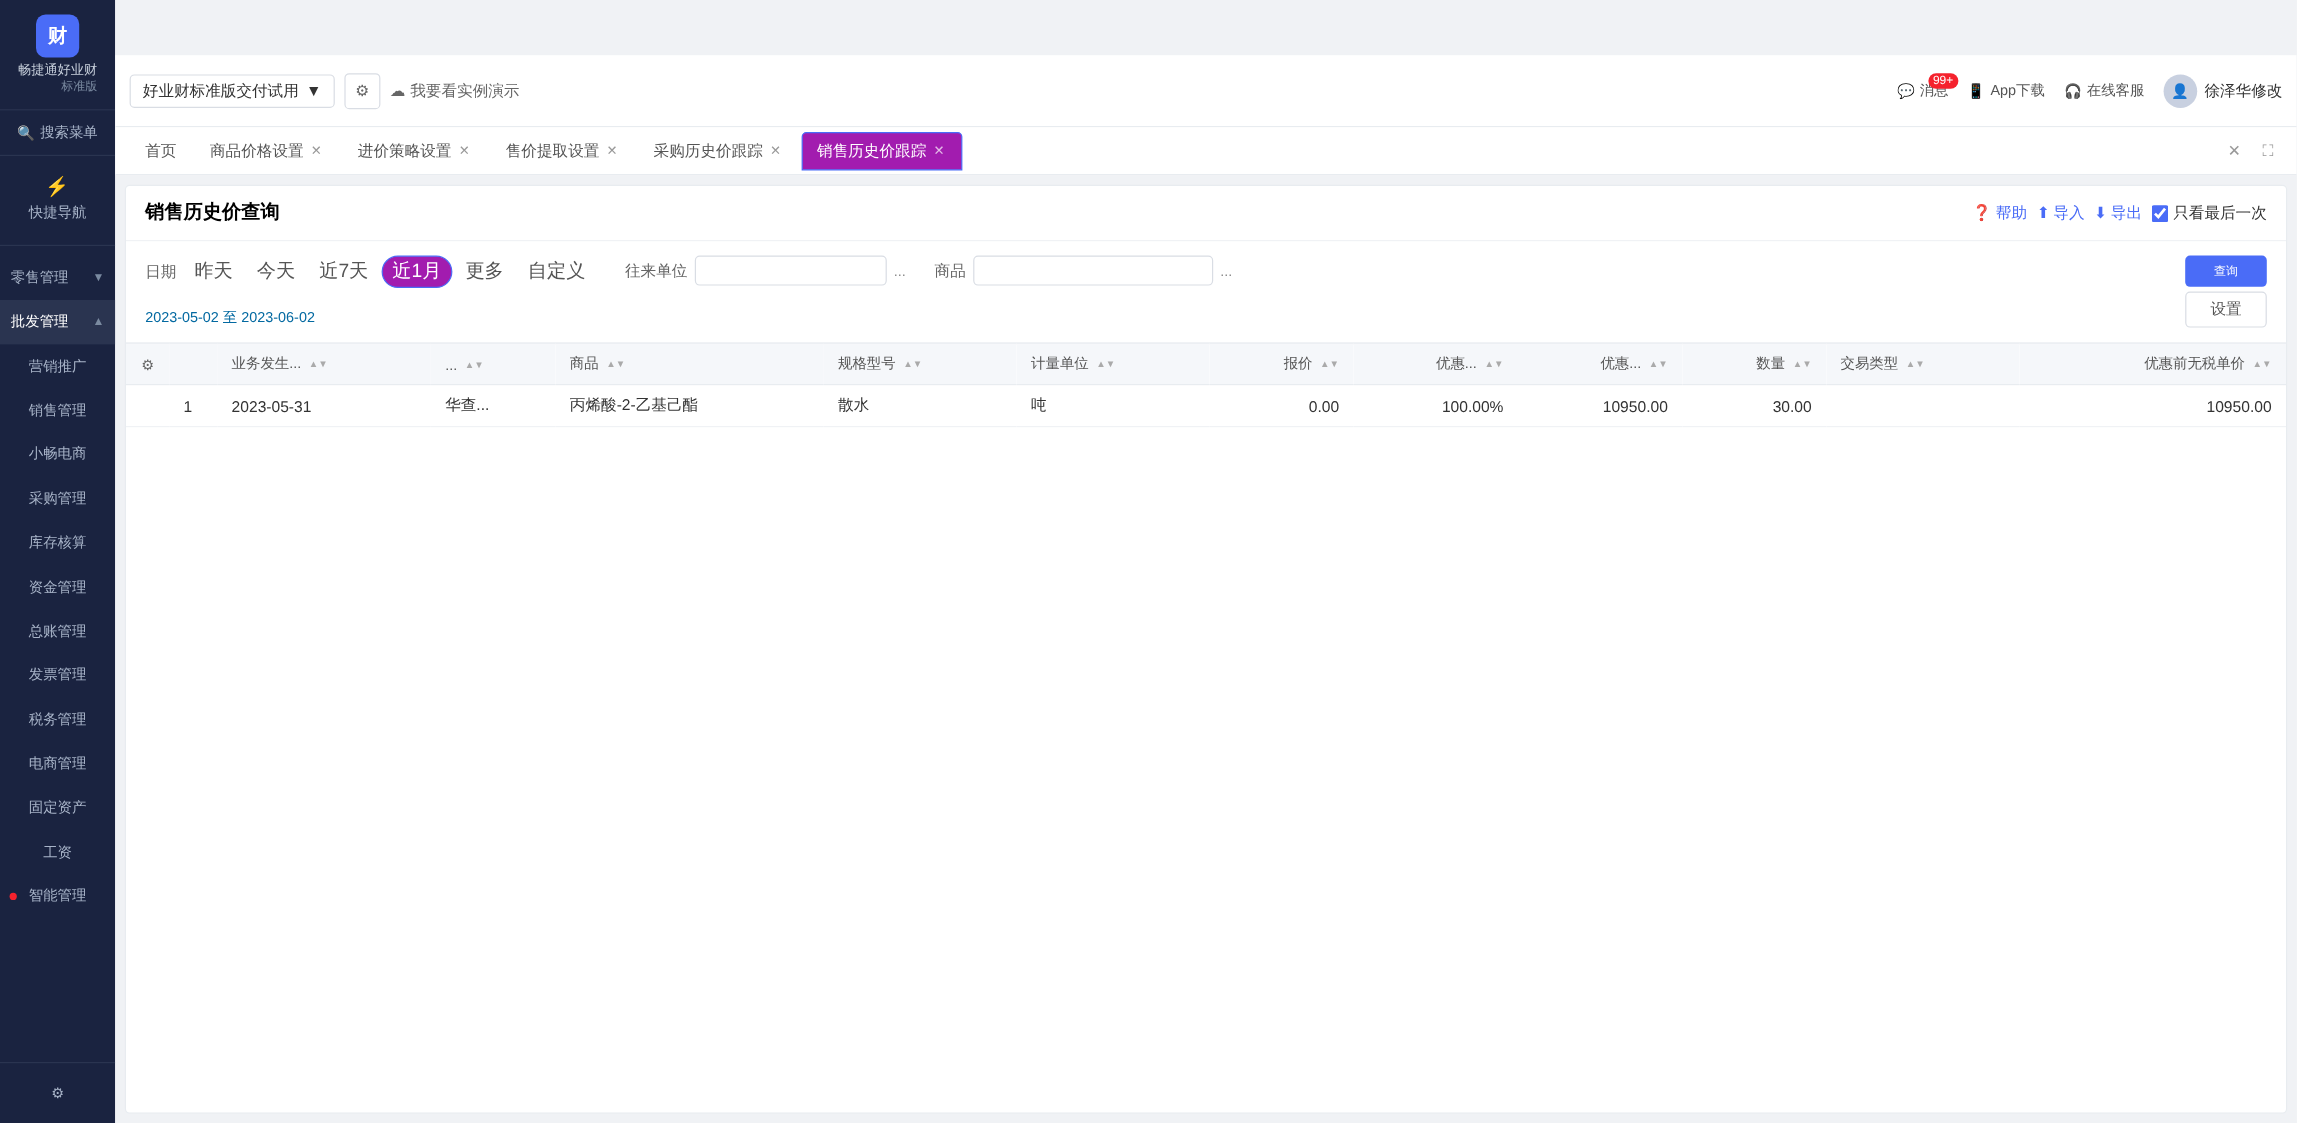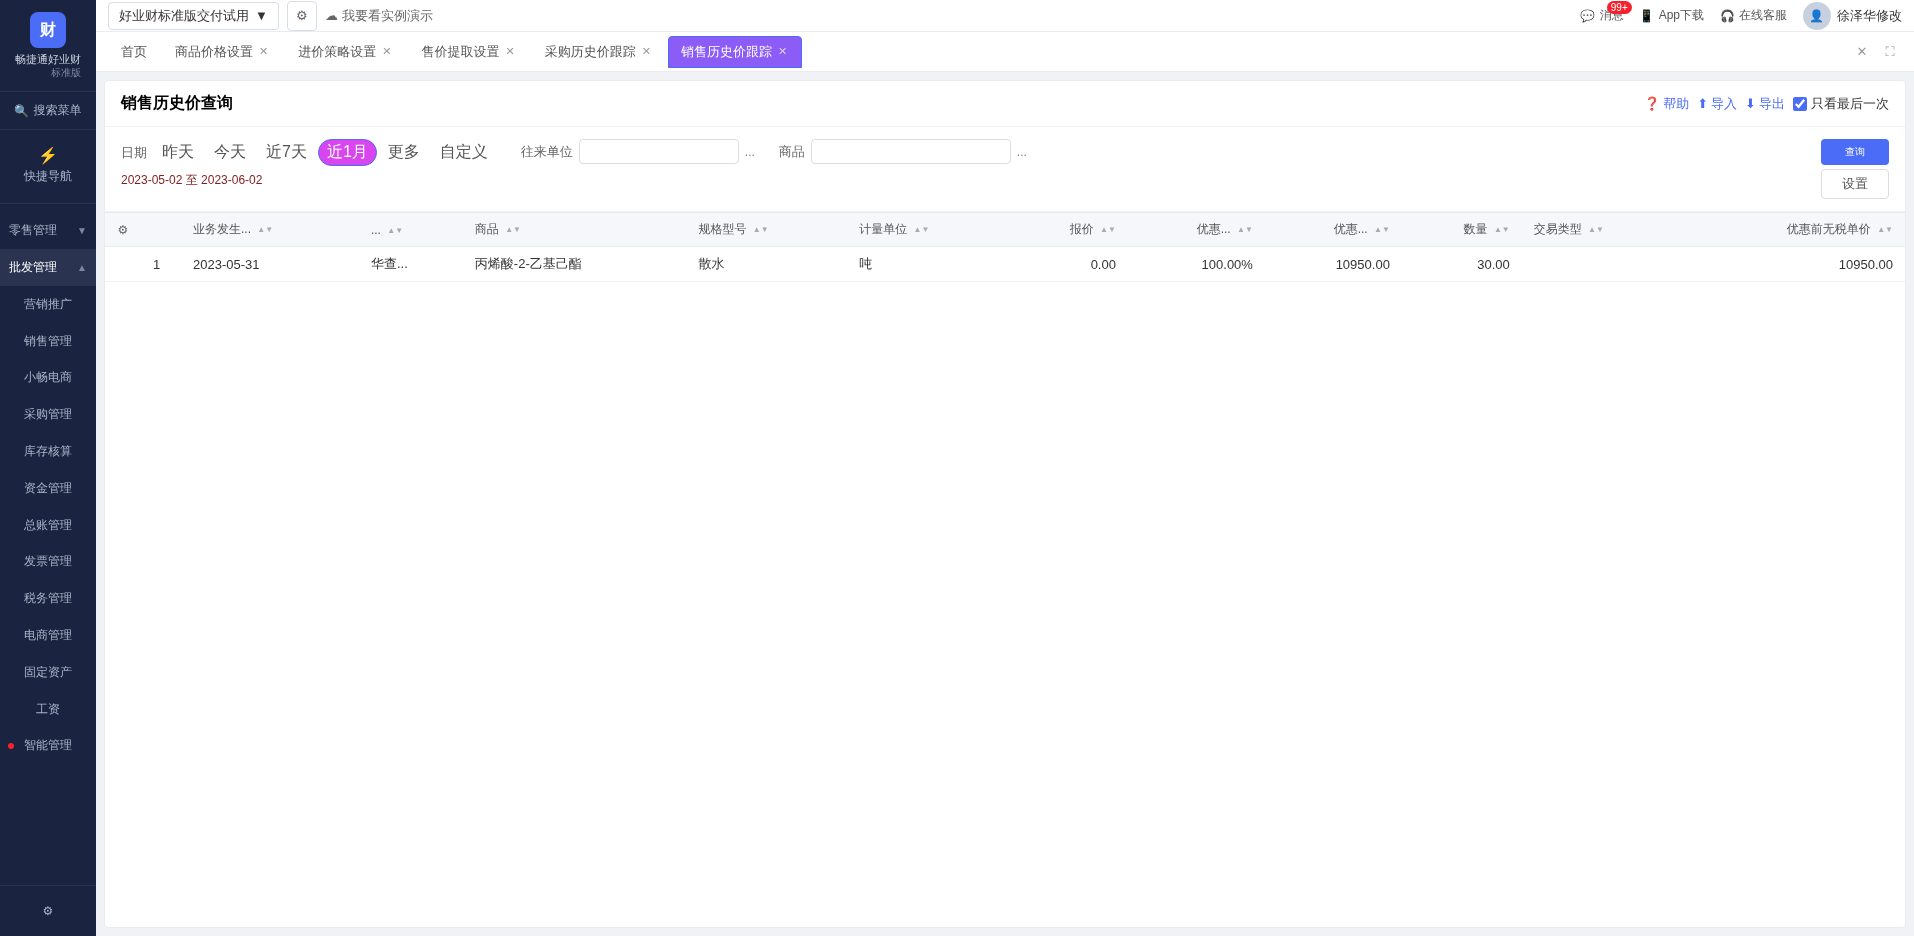--- a/index.html
+++ b/index.html
@@ -91,23 +91,24 @@
       overflow: hidden;
     }
 
     
     .topbar {
       background: #fff;
       border-bottom: 1px solid #e8ecf0;
       display: flex;
       align-items: center;
       padding: 0 12px;
-      height: 32px;
+      height: 60px;
       gap: 8px;
       flex-shrink: 0;
+      margin-top: 46px;
     }
     .topbar-version-selector {
       display: flex; align-items: center; gap: 6px;
       border: 1px solid #d9dde4; border-radius: 4px;
       padding: 4px 10px; cursor: pointer; background: #fff;
       font-size: 13px; color: #333;
     }
     .topbar-settings-btn {
       width: 30px; height: 30px;
       border: 1px solid #d9dde4; border-radius: 4px;
@@ -155,21 +156,21 @@
     }
     .tab {
       display: flex; align-items: center; gap: 4px;
       padding: 0 12px; height: 32px;
       border-radius: 4px 4px 0 0;
       cursor: pointer; font-size: 13px; color: #555;
       border: 1px solid transparent;
       white-space: nowrap;
     }
     .tab.active {
-      background: #8b5cf6; color: #fff;
+      background: #a21caf; color: #fff;
       border-color: #4a6cf7;
     }
     .tab.home { background: transparent; border-color: transparent; }
     .tab-close {
       font-size: 11px; color: #999; cursor: pointer;
       padding: 1px 2px; border-radius: 2px;
     }
     .tab.active .tab-close { color: rgba(255,255,255,0.7); }
 
     
@@ -219,25 +220,25 @@
       color: #666; font-size: 13px; white-space: nowrap;
     }
     .date-buttons {
       display: flex; align-items: center; gap: 2px;
     }
     .date-btn {
       padding: 2px 8px; border-radius: 3px; cursor: pointer;
       font-size: 16px; color: #555; border: 1px solid transparent;
     }
     .date-btn.active {
-      background: #d946ef; color: #fff; border-color: #4a6cf7;
+      background: #a21caf; color: #fff; border-color: #4a6cf7;
       border-radius: 50px;
     }
     .date-range {
-      font-size: 12px; color: #7f1d1d; margin-top: 2px;
+      font-size: 12px; color: #0369a1; margin-top: 12px;
     }
     .filter-input {
       border: 1px solid #d9dde4; border-radius: 4px;
       padding: 4px 8px; font-size: 13px; width: 180px; color: #333;
     }
     .filter-more { color: #888; cursor: pointer; font-size: 12px; }
 
     .filter-actions {
       display: flex; flex-direction: column; gap: 4px; margin-left: auto;
     }

